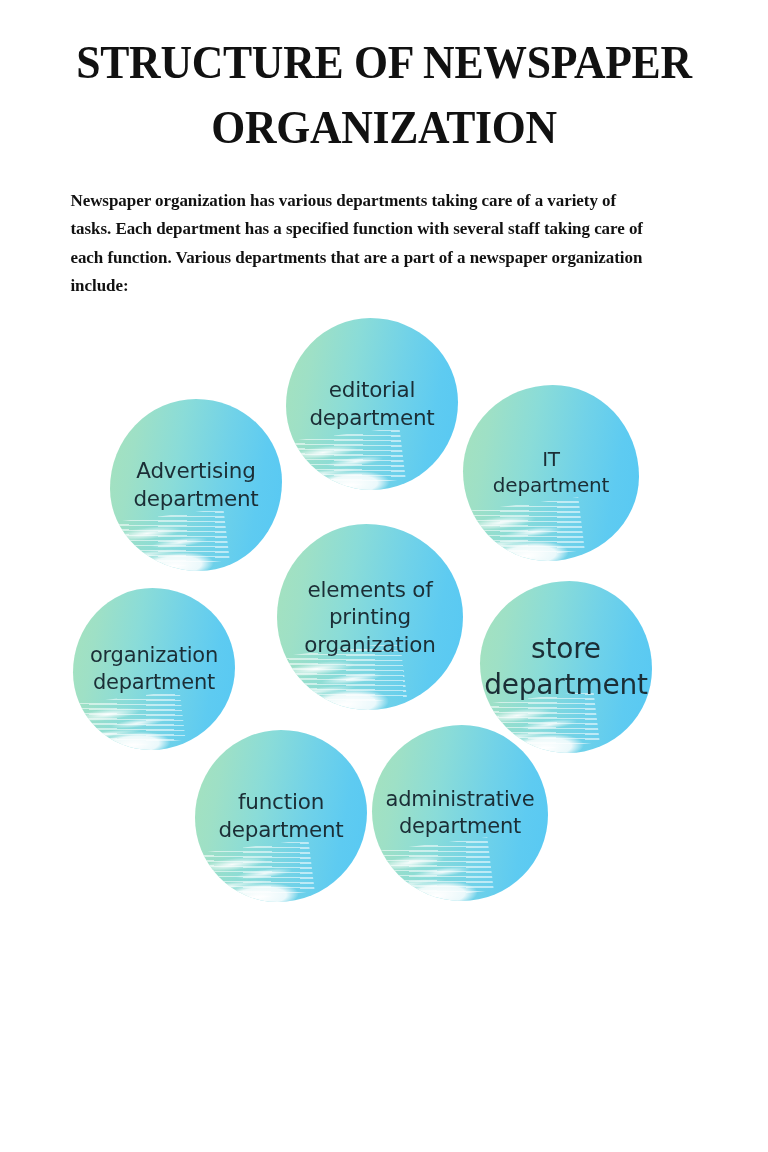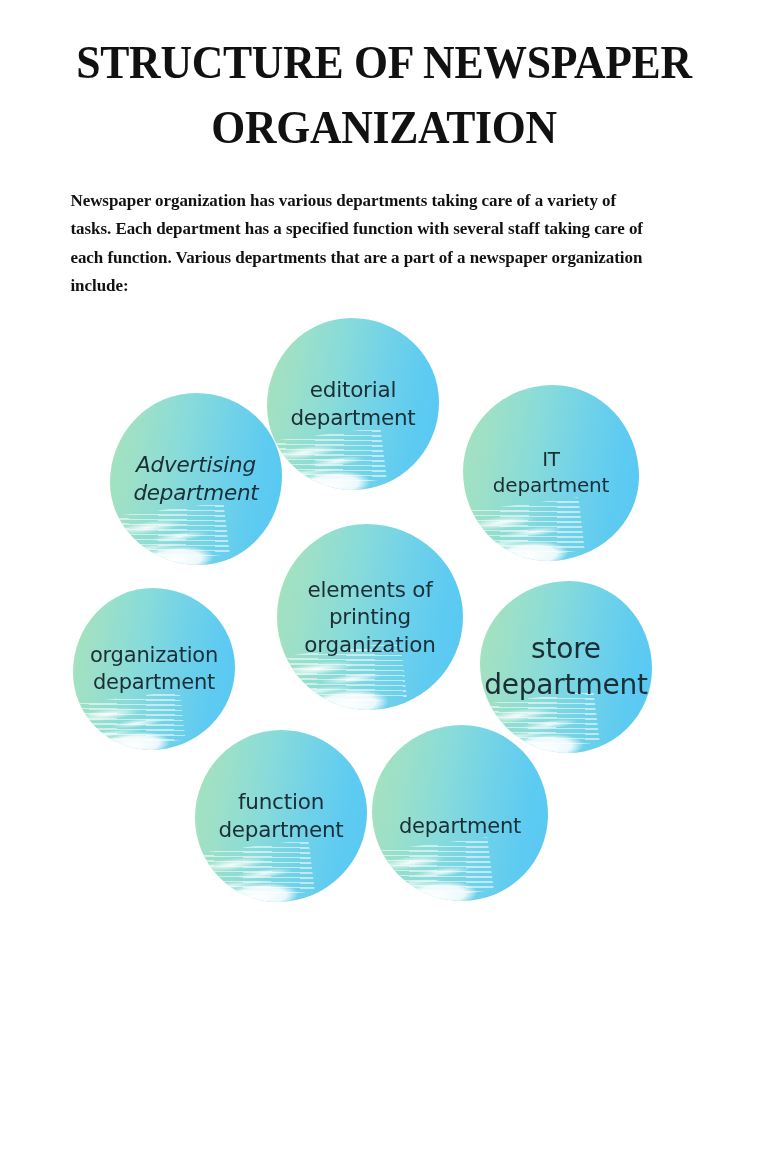--- a/index.html
+++ b/index.html
@@ -117,23 +117,23 @@
     z-index: 3;
     font-family: "DejaVu Sans", "Liberation Sans", sans-serif;
     color: #1b2e36;
     font-weight: 400;
     line-height: 1.28;
     padding: 0 6px;
     letter-spacing: -0.2px;
   }
 
   
-  #b-editorial      { left: 267px; top:  18px; width: 172px; height: 172px; }
+  #b-editorial      { left: 286px; top:  18px; width: 172px; height: 172px; }
   #b-it             { left: 463px; top:  85px; width: 176px; height: 176px; }
-  #b-advertising    { left: 110px; top:  93px; width: 172px; height: 172px; font-style: italic; }
+  #b-advertising    { left: 110px; top:  99px; width: 172px; height: 172px; }
   #b-center         { left: 277px; top: 224px; width: 186px; height: 186px; justify-content: center; }
   #b-store          { left: 480px; top: 281px; width: 172px; height: 172px; }
   #b-circulation    { left:  73px; top: 288px; width: 162px; height: 162px; }
   #b-administrative { left: 372px; top: 425px; width: 176px; height: 176px; }
   #b-printing       { left: 195px; top: 430px; width: 172px; height: 172px; }
 
   #b-editorial      .label { font-size: 21.5px; }
   #b-it             .label { font-size: 20px; }
   #b-advertising    .label { font-size: 21.5px; }
   #b-center         .label { font-size: 21.5px; }
@@ -215,21 +215,21 @@
     <span class="label">
       <span>organization</span><br>
       <span>department</span>
     </span>
   </div>
 
   <div class="bubble" id="b-administrative">
     <span class="halo"></span>
     <span class="paint"></span>
     <span class="label">
-      <br>
+      <span>administrative</span><br>
       <span>department</span>
     </span>
   </div>
 
   <div class="bubble" id="b-printing">
     <span class="halo"></span>
     <span class="paint"></span>
     <span class="label">
       <span>function</span><br>
       <span>department</span>

